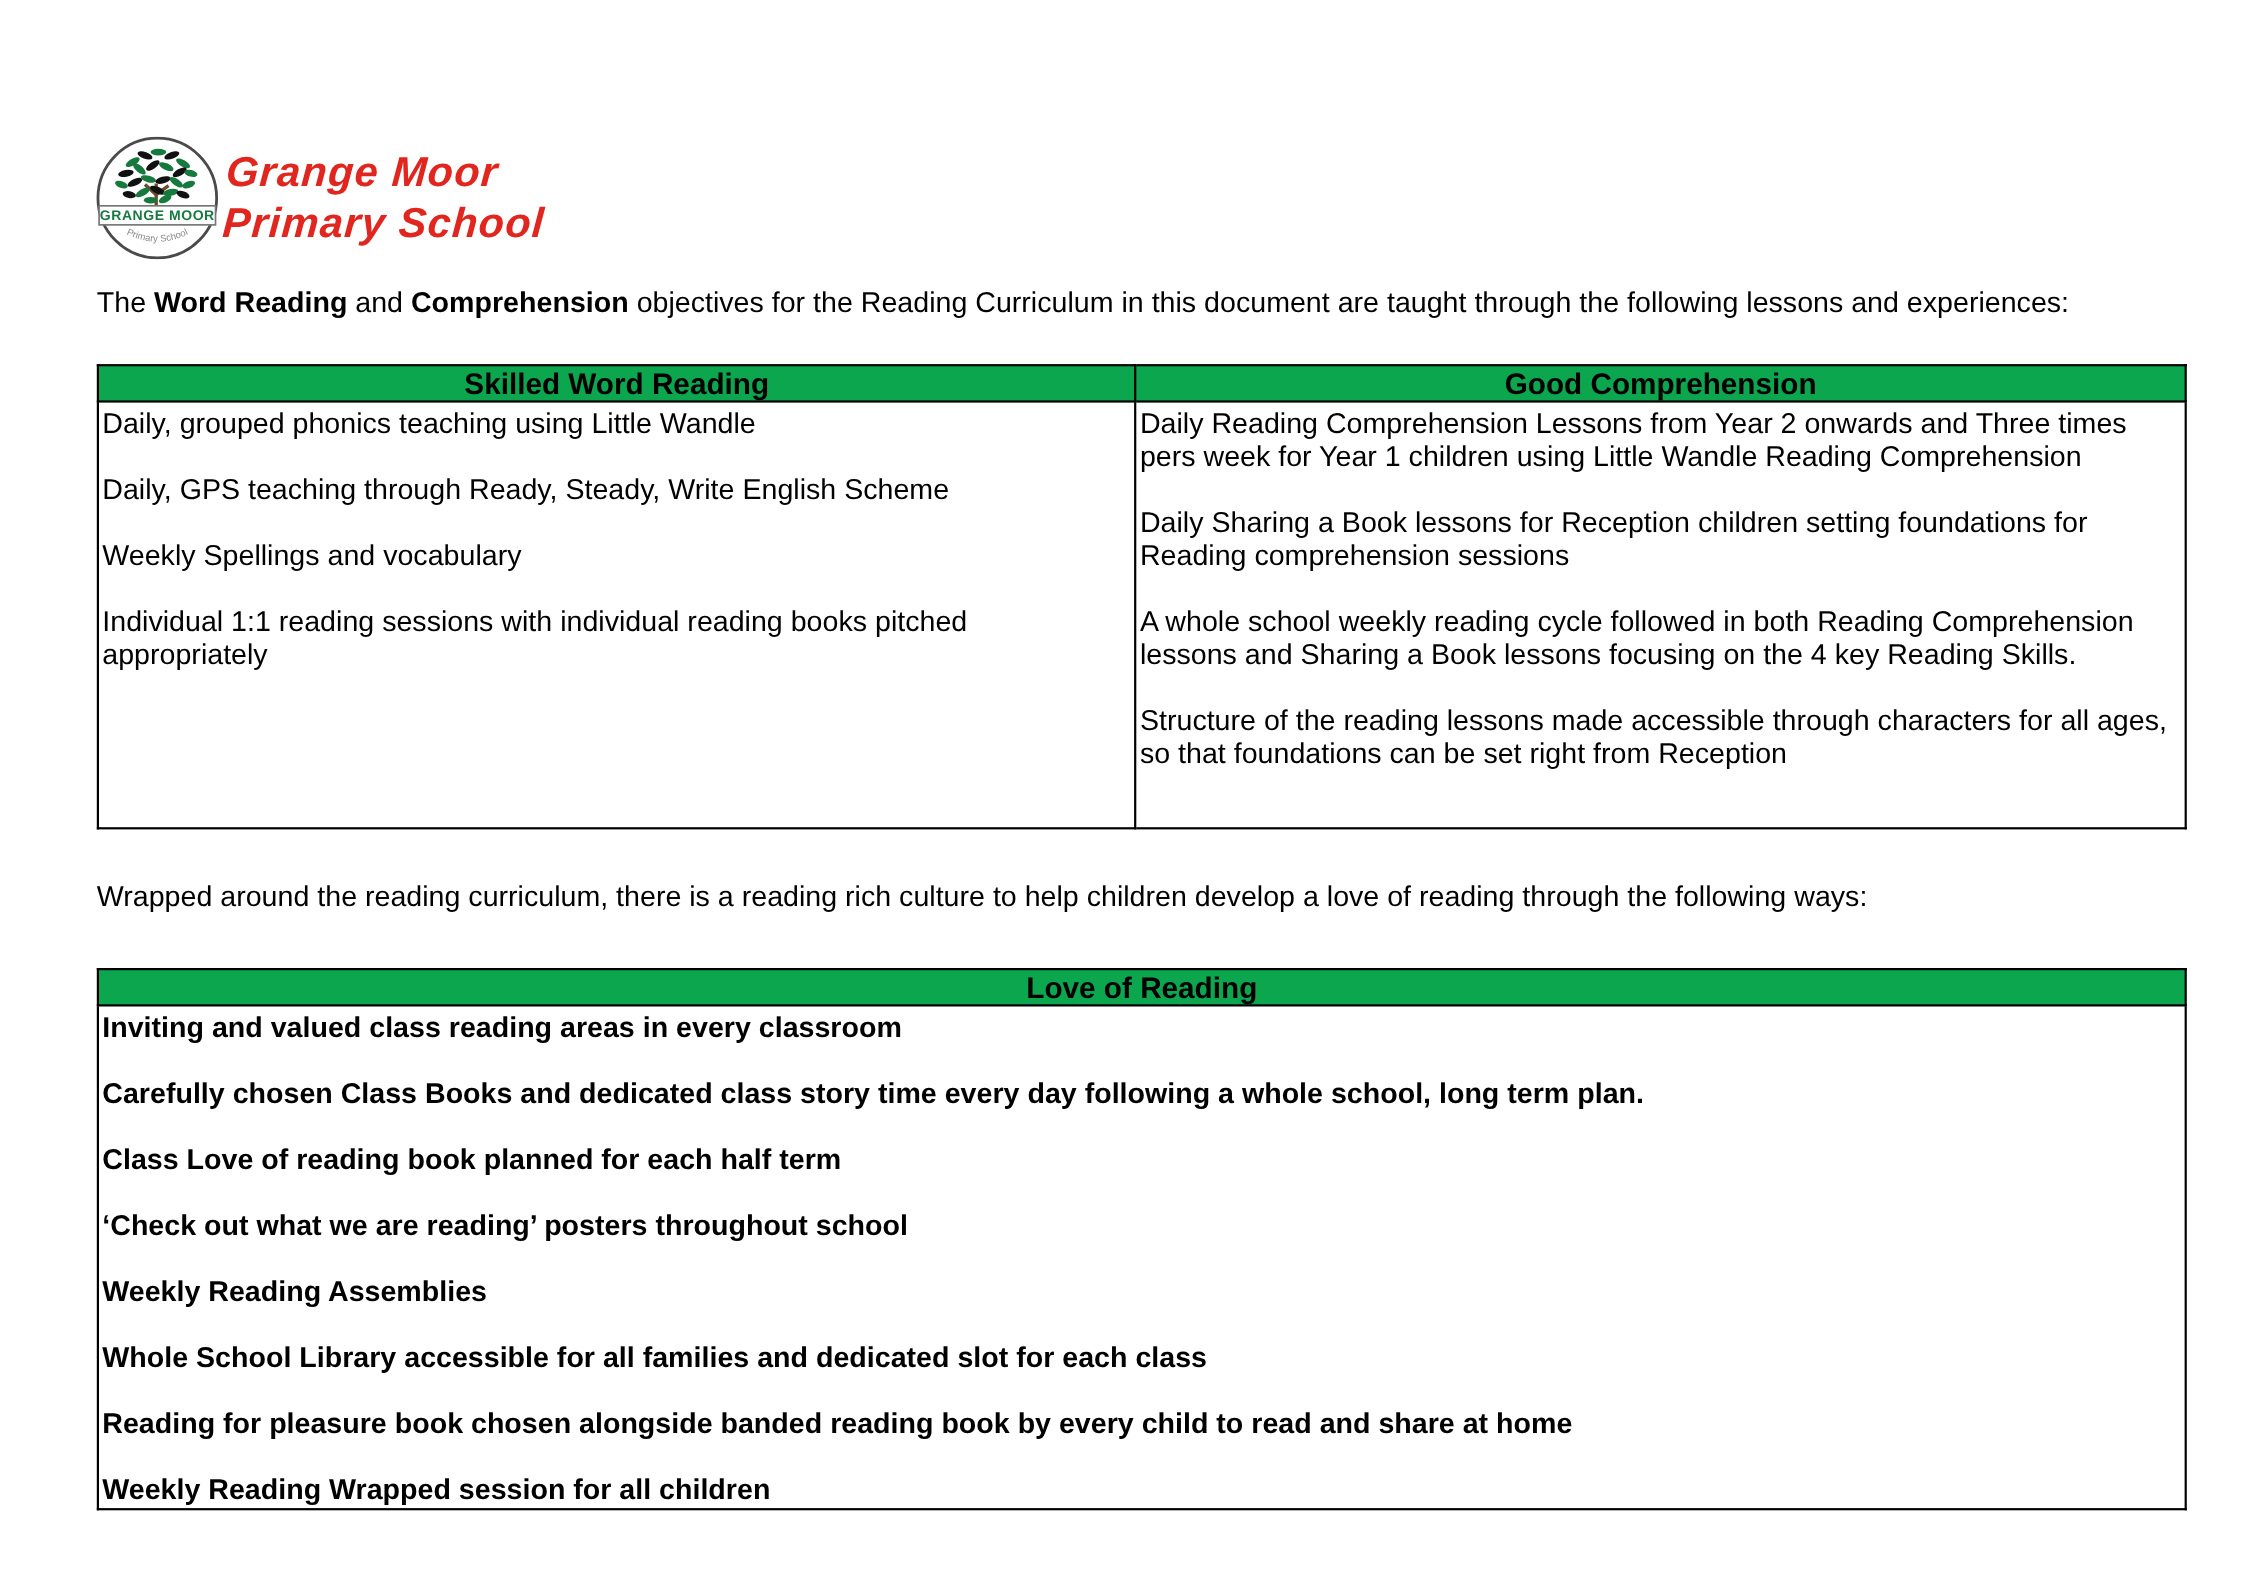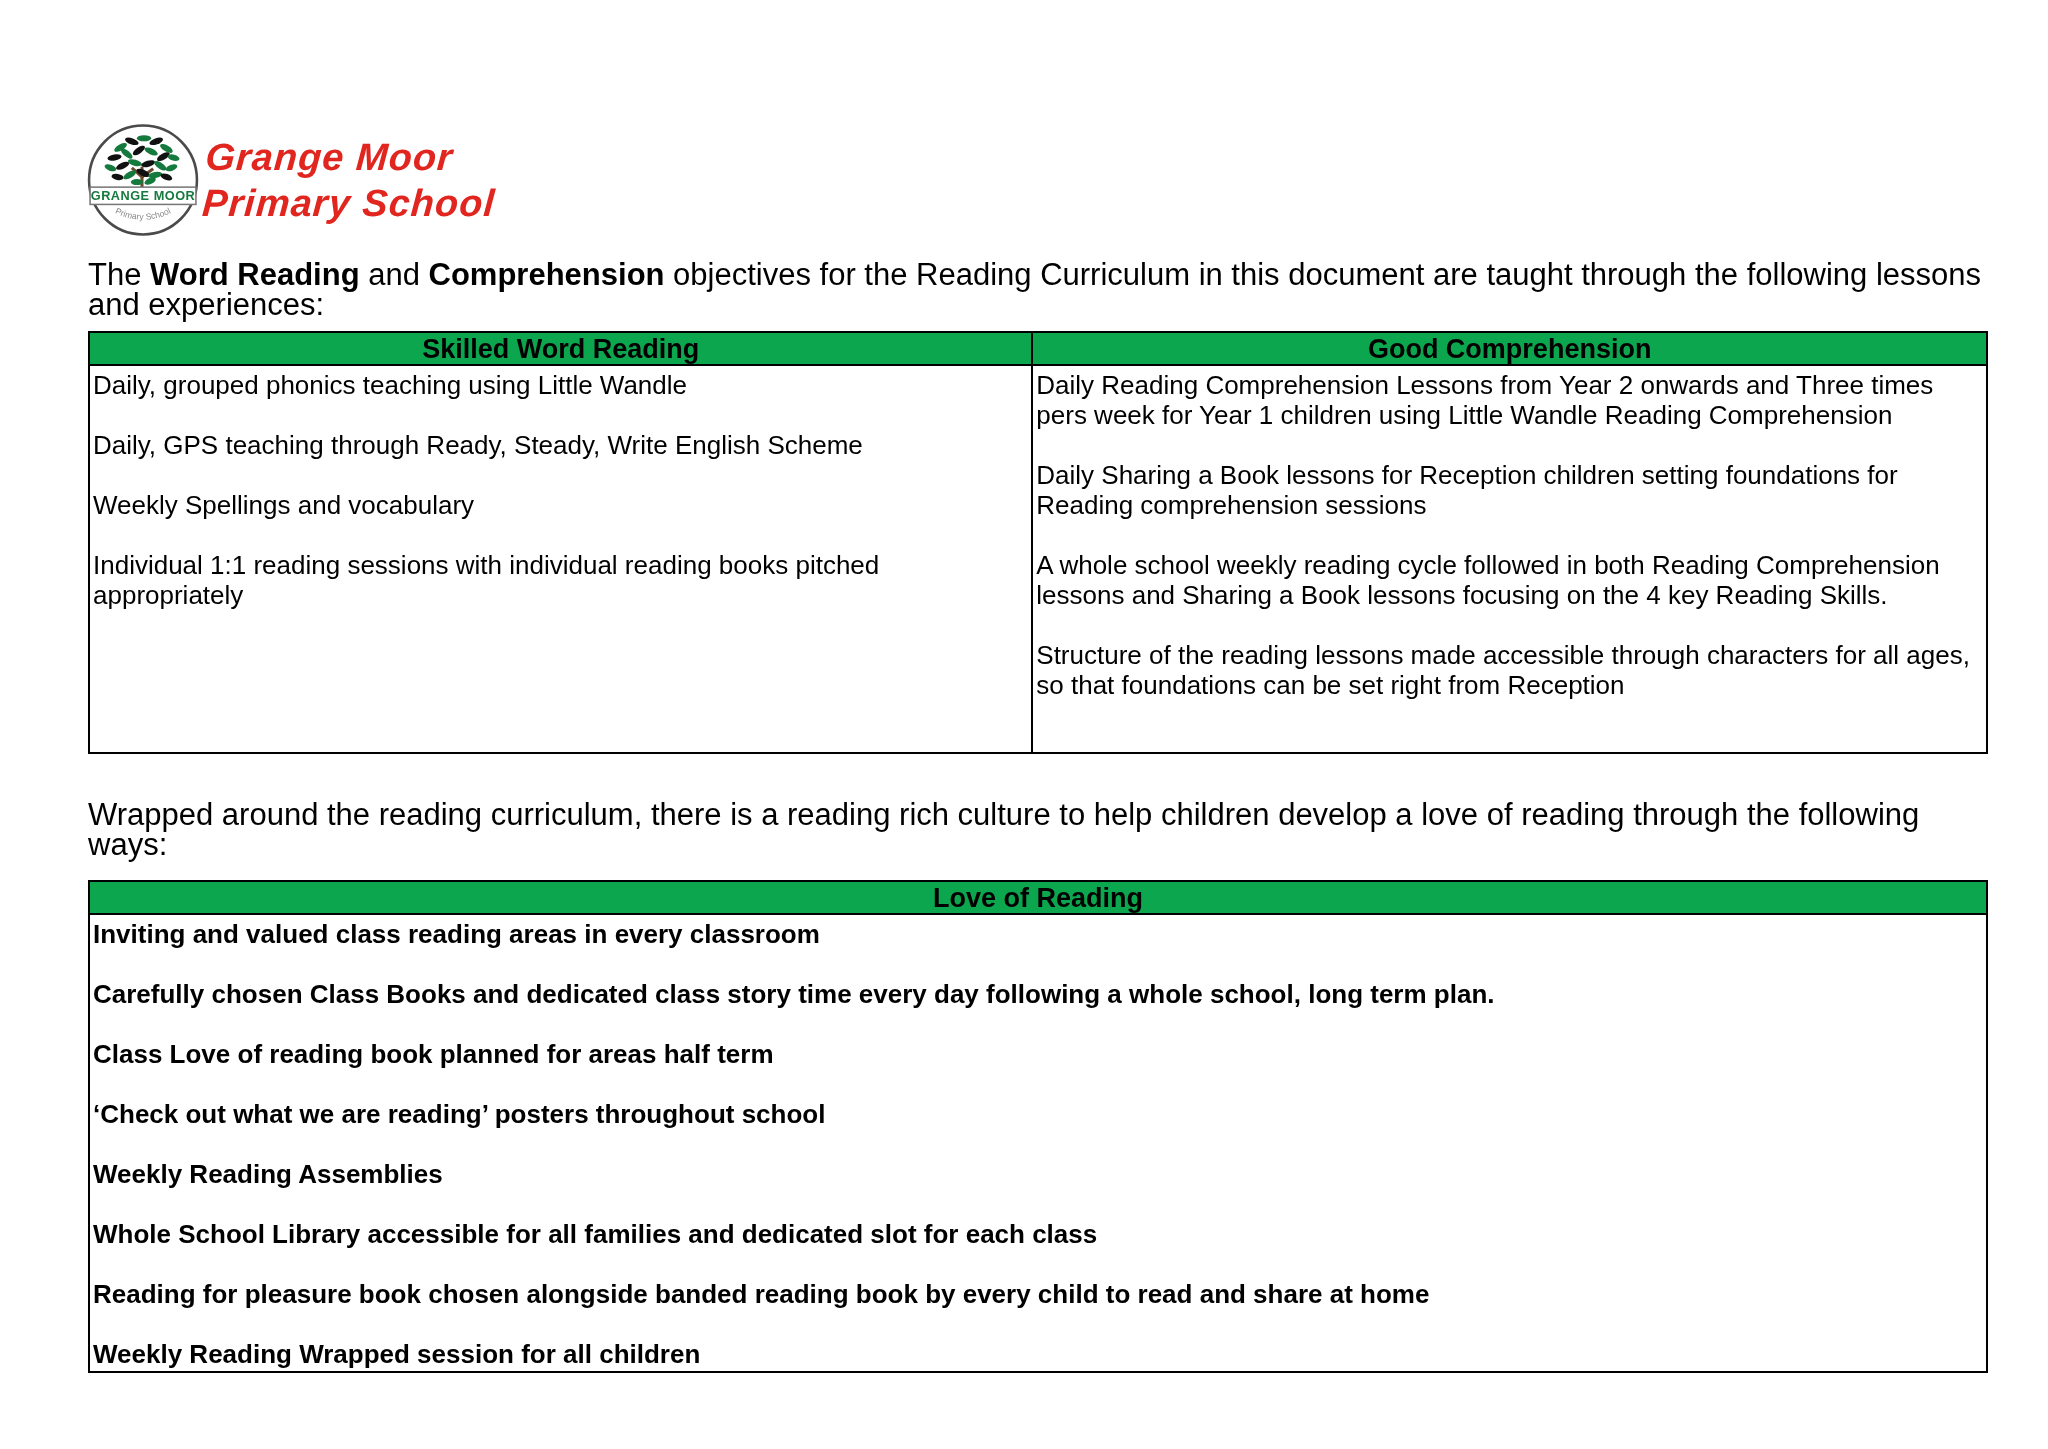--- a/index.html
+++ b/index.html
@@ -42,21 +42,21 @@
     font-size: 63px;
     line-height: 66px;
     font-weight: 400;
     text-align: center;
     white-space: nowrap;
     letter-spacing: -1px;
   }
 
   
   .body-text {
-    font-size: 31px;
+    font-size: 26px;
     line-height: 30px;
   }
   .intro {
     position: absolute;
     left: 88px;
     right: 50px;
     top: 260px;
     margin: 0;
     white-space: pre-wrap;
   }
@@ -193,21 +193,21 @@
     <thead>
       <tr>
         <th>Love of Reading</th>
       </tr>
     </thead>
     <tbody>
       <tr>
         <td>
             <p class="cell-par">Inviting and valued class reading areas in every classroom</p>
             <p class="cell-par">Carefully chosen Class Books and dedicated class story time every day following a whole school, long term plan.</p>
-            <p class="cell-par">Class Love of reading book planned for areas half term</p>
+            <p class="cell-par">Class Love of reading book planned for each half term</p>
             <p class="cell-par">‘Check out what we are reading’ posters throughout school</p>
             <p class="cell-par">Weekly Reading Assemblies</p>
             <p class="cell-par">Whole School Library accessible for all families and dedicated slot for each class</p>
             <p class="cell-par">Reading for pleasure book chosen alongside banded reading book by every child to read and share at home</p>
             <p class="cell-par">Weekly Reading Wrapped session for all children</p>
           </td>
       </tr>
     </tbody>
   </table>
 

